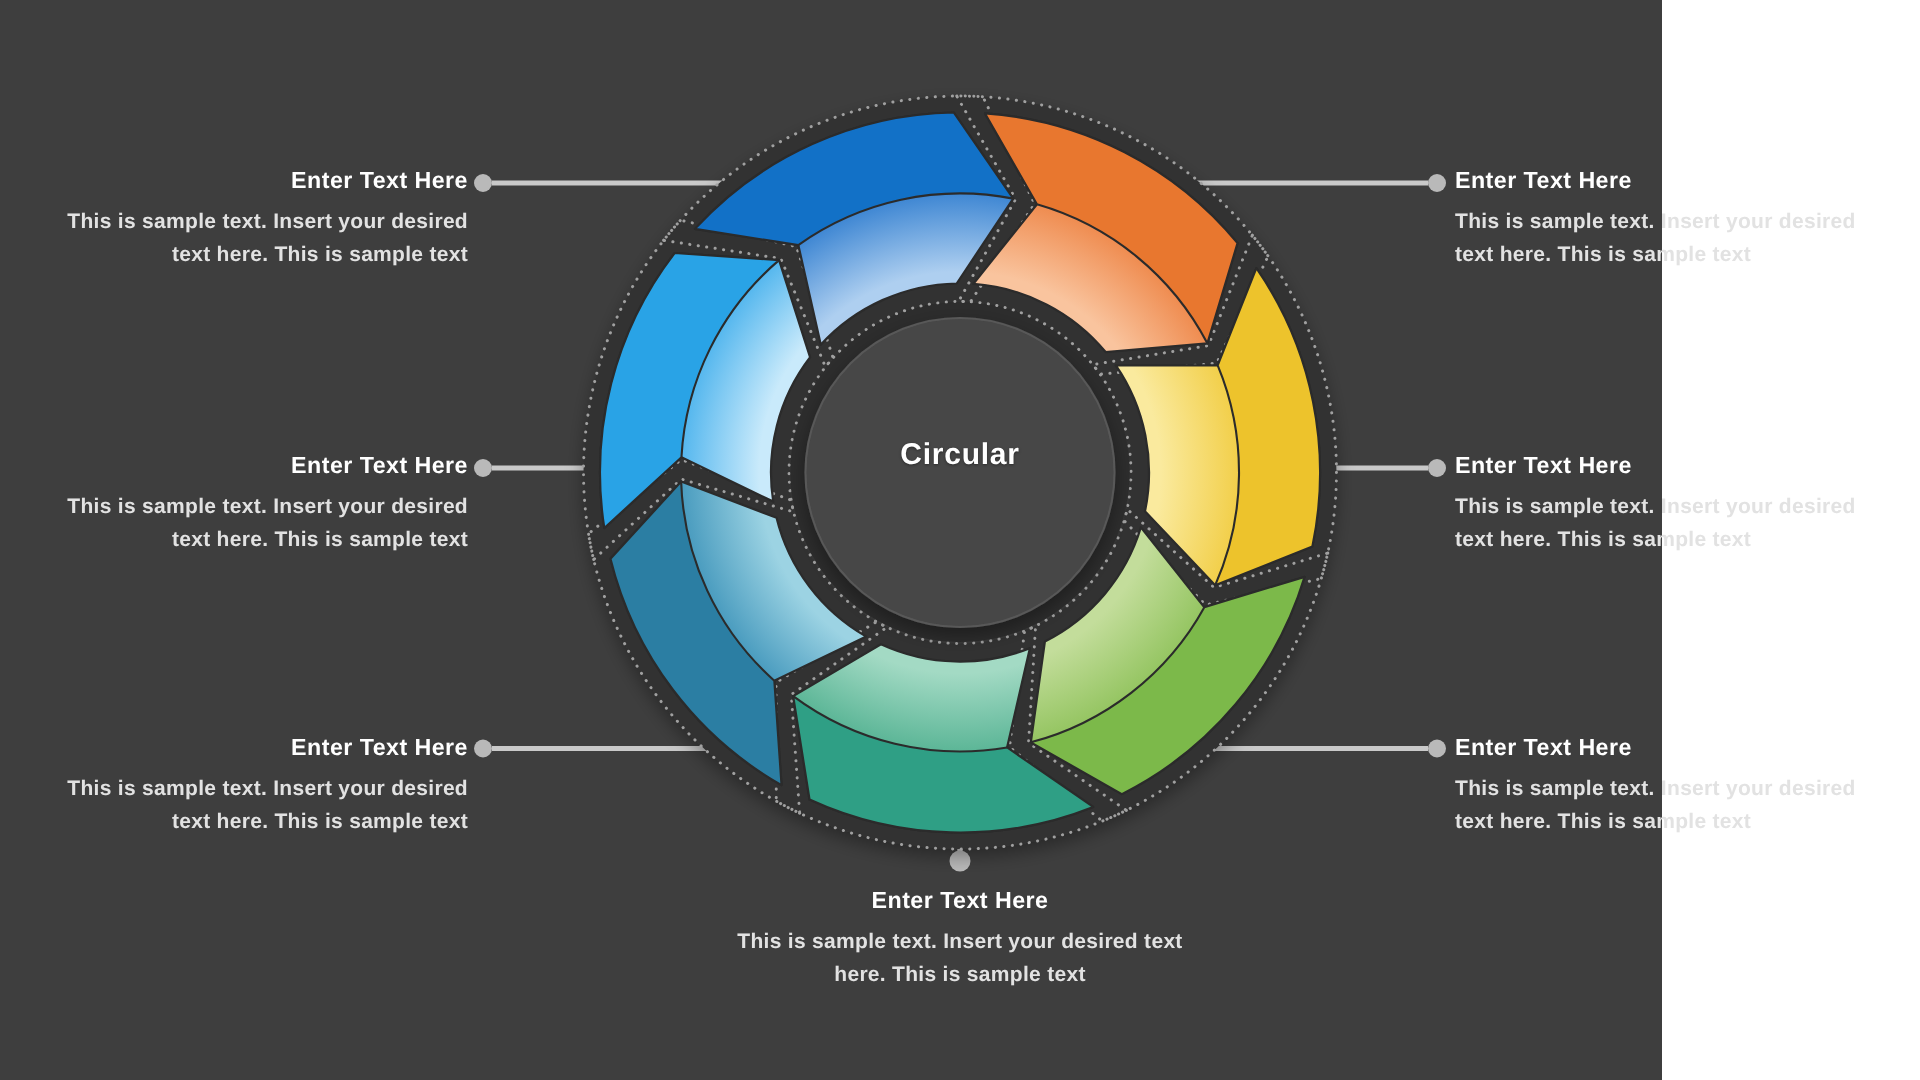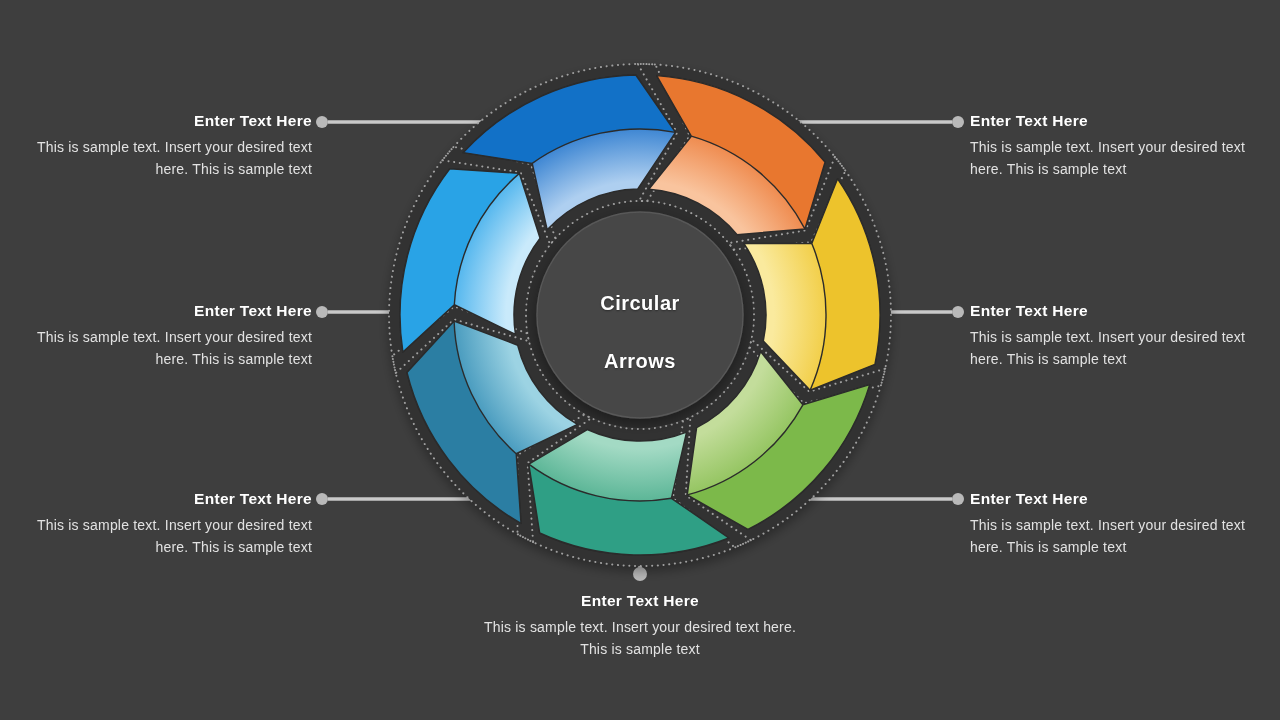--- a/index.html
+++ b/index.html
@@ -1,21 +1,21 @@
 <!DOCTYPE html>
 <html><head>
 <meta charset="utf-8">
 <style>
   html,body{margin:0;padding:0;}
   body{width:1280px;height:720px;overflow:hidden;font-family:"Liberation Sans",sans-serif;}
-  .slide{position:absolute;inset:0;width:1280px;height:720px;background:#3e3e3e;}
+  .slide{position:absolute;inset:0;width:1108px;height:720px;background:#3e3e3e;}
   #diagram-svg{position:absolute;left:0;top:0;width:1280px;height:720px;}
   .callout{position:absolute;width:280px;}
   .callout h3{margin:0 0 6px;font-size:15.5px;line-height:18px;font-weight:bold;color:#ffffff;letter-spacing:.3px;}
-  .callout p{margin:0;font-size:14px;line-height:22px;color:#e2e2e2;letter-spacing:.2px;font-weight:400;}
+  .callout p{margin:0;font-size:14px;line-height:22px;color:#e2e2e2;letter-spacing:.2px;font-weight:700;}
   .callout.left{left:32px;text-align:right;}
   .callout.right{left:970px;text-align:left;}
   .callout.bottom{left:475px;width:330px;text-align:center;}
   .center-label{position:absolute;left:530px;top:264px;width:220px;text-align:center;color:#fff;}
   .center-label .ct1{font-size:20px;line-height:38px;font-weight:bold;letter-spacing:.5px;text-shadow:0 1px 2px rgba(0,0,0,.4);margin-top:20px;}
   .center-label .ct2{margin-top:7px;font-size:15px;letter-spacing:7px;color:#f0f0f0;padding-left:7px;}
 </style>
 </head>
 <body>
 
@@ -156,16 +156,15 @@
     <p>This is sample text. Insert your desired text here. This is sample text</p>
   </div>
 
   <div class="callout bottom" style="top:592px">
     <h3>Enter Text Here</h3>
     <p>This is sample text. Insert your desired text here. This is sample text</p>
   </div>
 
   <div class="center-label">
     <div class="ct1">Circular</div>
-    <div class="ct1">Arrows</div>
   </div>
 
 </div>
 
 </body></html>

